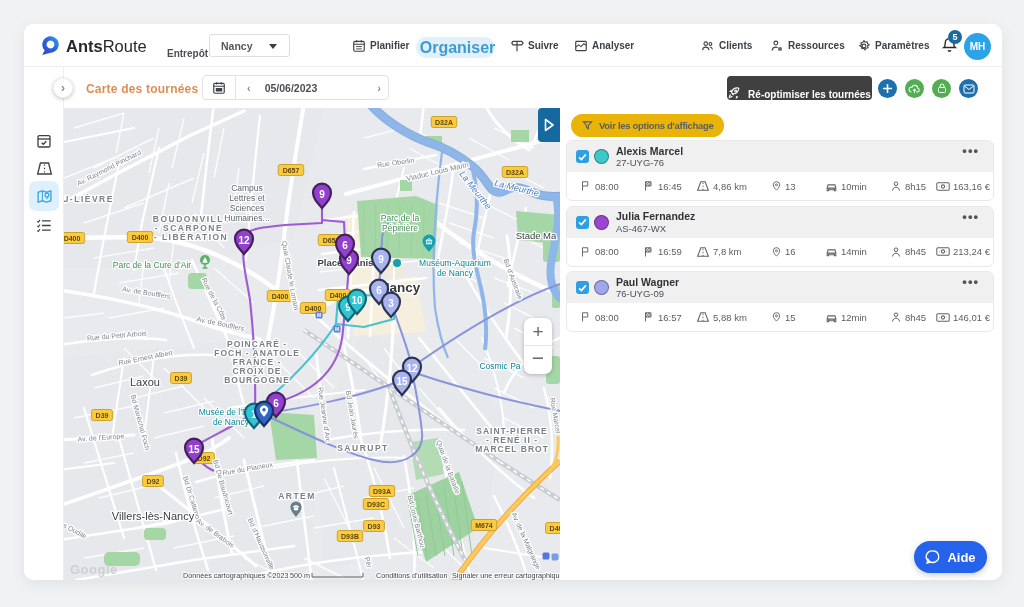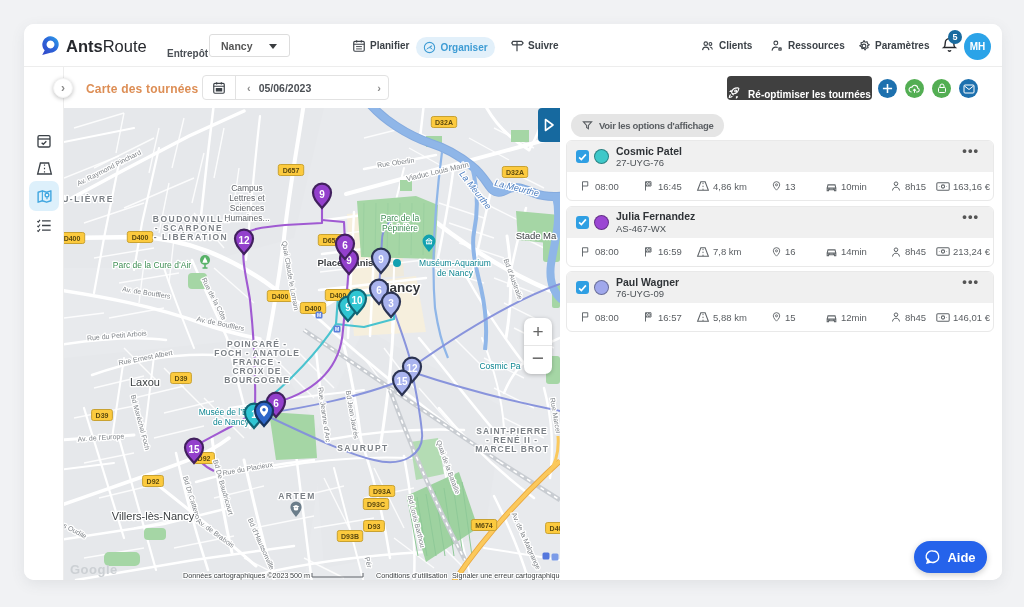--- a/index.html
+++ b/index.html
@@ -7,42 +7,42 @@
 
 .topbar{position:absolute;left:0;top:0;width:978px;height:43px;border-bottom:1px solid #ededed;border-radius:10px 10px 0 0;background:#fff}
 .logo{position:absolute;left:16px;top:10px;height:24px;display:flex;align-items:center}
 .logotext{font-size:16.5px;color:#26282d;margin-left:5px;letter-spacing:0px}
 .logotext b{font-weight:800}
 .entlbl{position:absolute;left:143px;top:24px;font-size:10px;color:#4a4f55;font-weight:600}
 .drop{position:absolute;left:185px;top:10px;width:81px;height:23px;border:1px solid #ddd;border-radius:3px;background:#fff;font-size:10.5px;color:#555;font-weight:600;display:flex;align-items:center;padding-left:11px}
 .drop .car{position:absolute;right:12px;top:9px;width:0;height:0;border-left:4.5px solid transparent;border-right:4.5px solid transparent;border-top:5px solid #3a3d40}
 .nav{position:absolute;top:0;height:43px;display:flex;align-items:center;font-size:10px;color:#3c4248;font-weight:600}
 .nav svg{margin-right:4px}
-.pill{position:absolute;left:392px;top:13px;width:79px;height:21px;background:#e2f0fa;border-radius:12px;display:flex;align-items:center;justify-content:center;font-size:10px;color:#3e9cd4;font-weight:600}
+.pill{position:absolute;left:392px;top:13px;width:79px;height:21px;background:#e2f0fa;border-radius:12px;display:flex;align-items:center;justify-content:center;font-size:16px;color:#3e9cd4;font-weight:600}
 .pill svg{margin-right:4px}
 .bell{position:absolute;left:917px;top:12px}
 .badge{position:absolute;left:924px;top:6px;width:14px;height:14px;border-radius:50%;background:#1a6b9f;color:#fff;font-size:9px;font-weight:700;text-align:center;line-height:14px}
 .avatar{position:absolute;left:940px;top:9px;width:27px;height:27px;border-radius:50%;background:#2ba3e8;color:#fff;font-size:10px;font-weight:700;display:flex;align-items:center;justify-content:center}
 
 .toolrow{position:absolute;left:0;top:43px;width:978px;height:41px;background:#fff}
 .circbtn{position:absolute;left:29px;top:54px;width:20px;height:20px;border-radius:50%;background:#fff;box-shadow:0 1px 4px rgba(0,0,0,.25);border:1px solid #f3f3f3;color:#8a8a8a;font-size:12px;text-align:center;line-height:18px;font-weight:700;z-index:6}
 .maptitle{position:absolute;left:62px;top:58px;font-size:12px;color:#dd8e55;font-weight:600;letter-spacing:.2px}
 .dategrp{position:absolute;left:178px;top:51px;width:187px;height:25px;border:1px solid #e2e2e2;border-radius:4px;background:#fff;display:flex;align-items:center}
 .calseg{width:33px;height:25px;border-right:1px solid #e2e2e2;display:flex;align-items:center;justify-content:center}
 .chev{font-size:11px;color:#8a8a8a;font-weight:700}
 .dtxt{font-size:10.5px;color:#4b4f54;font-weight:600}
 .reopt{position:absolute;left:703px;top:52px;width:145px;height:24px;background:#404040;border-radius:4px;color:#fff;font-size:10px;font-weight:700;display:flex;align-items:flex-end;justify-content:center;white-space:nowrap}
 .cbtn{position:absolute;top:55px;width:19px;height:19px;border-radius:50%;display:flex;align-items:center;justify-content:center}
 
 .sidebar{position:absolute;left:0;top:43px;width:40px;height:513px;border-right:1px solid #ededed;border-radius:0 0 0 10px;background:#fff}
 .sic{position:absolute;left:5px;width:30px;height:30px;display:flex;align-items:center;justify-content:center;border-radius:7px}
 .sic.on{background:#ddf0fb}
 
 .panel{position:absolute;left:536px;top:84px;width:442px;height:472px;background:#fff;border-radius:0 0 10px 0}
-.fpill{position:absolute;left:11px;top:6px;height:23px;background:#e5e5e5;border-radius:12px;display:flex;align-items:center;padding:0 10px 0 11px;font-size:9.5px;color:#5a5e62;font-weight:600;letter-spacing:-.3px}
+.fpill{position:absolute;left:11px;top:6px;height:23px;background:#eab308;border-radius:12px;display:flex;align-items:center;padding:0 10px 0 11px;font-size:9.5px;color:#5a5e62;font-weight:600;letter-spacing:-.3px}
 .dcard{position:absolute;left:6px;width:428px;border:1px solid #e9e9e9;border-radius:6px;background:#fff;overflow:hidden}
 .dhead{height:31px;background:#f0f0f0;display:flex;align-items:center;padding-left:9px;position:relative}
 .dname{font-size:10.5px;font-weight:700;color:#2f3337;line-height:1.2}
 .dplate{font-size:9.5px;color:#4c5156;font-weight:400}
 .dots{position:absolute;right:14px;top:2px;color:#555;font-size:13px;font-weight:700;letter-spacing:1px}
 .cbox{width:13px;height:13px;background:#2f9fe3;border-radius:3px;display:flex;align-items:center;justify-content:center;margin-right:5px}
 .ccirc{width:15px;height:15px;border-radius:50%;margin-right:7px;border:1px solid rgba(0,0,0,.35)}
 .dstats{height:28px;position:relative;font-size:9.5px;color:#5a5e62}
 .st{position:absolute;top:0;height:28px}
 .st:nth-child(1){left:13px}.st:nth-child(2){left:76px}.st:nth-child(3){left:129px}.st:nth-child(4){left:204px}.st:nth-child(5){left:258px}.st:nth-child(6){left:323px}.st:nth-child(7){left:369px}
@@ -87,20 +87,26 @@
           <circle cx="12" cy="12" r="9.5"></circle>
           <path d="M12 12 L16.5 8.5" stroke-width="2.2"></path>
           <path d="M7 15.5a5.5 5.5 0 0 1 10 0" stroke-width="1.8"></path>
         </svg>
       Organiser</div>
     <div class="nav" style="left:486px">
       <svg width="14" height="14" viewBox="0 0 24 24" fill="none" stroke="#3c4248" stroke-width="2">
           <path d="M12 3v18M12 4h8l2.5 3L20 10h-8M12 4H5L3 7l2 3h7"></path>
         </svg>
       Suivre</div>
+    <div class="nav" style="left:550px">
+      <svg width="14" height="14" viewBox="0 0 24 24" fill="none" stroke="#3c4248" stroke-width="2">
+          <rect x="3" y="4" width="18" height="16" rx="1.5"></rect>
+          <path d="M3 14l5-4 4 3 5-5 4 3" stroke-width="1.8"></path>
+        </svg>
+      Analyser</div>
     <div class="nav" style="left:676px">
       <svg width="15" height="14" viewBox="0 0 24 24" fill="none" stroke="#3c4248" stroke-width="1.9">
           <circle cx="9" cy="8" r="3"></circle>
           <path d="M3.5 19c.5-3.5 2.6-5 5.5-5s5 1.5 5.5 5"></path>
           <circle cx="17" cy="8.5" r="2.4"></circle>
           <path d="M16 13.8c2.6.2 4 1.6 4.4 4.2"></path>
         </svg>
       Clients</div>
     <div class="nav" style="left:746px">
       <svg width="14" height="14" viewBox="0 0 24 24" fill="none" stroke="#3c4248" stroke-width="1.9">
@@ -132,21 +138,21 @@
   <div class="dategrp">
     <div class="calseg">
         <svg width="14" height="14" viewBox="0 0 24 24" fill="none" stroke="#3c4248" stroke-width="2">
           <rect x="3" y="4" width="18" height="17" rx="2"></rect>
           <path d="M3 9h18M8 2v4M16 2v4"></path>
           <rect x="6.5" y="12" width="11" height="6" fill="#3c4248" stroke="none"></rect>
           <circle cx="187" cy="125" r="4.5" fill="none" stroke="#ffffff" stroke-width="2.5"></circle>
         </svg>
       </div>
     <span class="chev" style="margin-left:11px">‹</span>
-    <span class="dtxt" style="margin-left:8px">05/06/2023</span>
+    <span class="dtxt" style="margin-left:14px">05/06/2023</span>
     <span class="chev" style="margin-left:auto;margin-right:7px">›</span>
   </div>
   <div class="reopt">
     <svg width="14" height="14" viewBox="0 0 24 24" fill="none" stroke="#fff" stroke-width="1.9" style="margin-right:6px">
         <path d="M4.5 14.5c-1.8 1.5-2.3 5.3-2.3 5.3s3.8-.5 5.3-2.3"></path>
         <path d="M9.2 15.2 8.8 15.2 6.3 12.7 6.3 11.8C6.3 7 10 3.2 16.5 2.6c.6 0 1 .4 1 1C16.8 10 13 13.7 8.2 13.7z" transform="rotate(8 12 12)"></path>
         <circle cx="13.2" cy="8.6" r="1.7"></circle>
         <path d="M6.5 9.5H4L6 7.2M14.5 17.5V20l2.3-2"></path>
       </svg>
     Ré-optimiser les tournées</div>
@@ -667,21 +673,21 @@
         </svg>Voir les options d'affichage</div>
     <div class="dcard" style="top:32px">
       <div class="dhead">
         <span class="cbox">
             <svg width="9" height="8" viewBox="0 0 12 10">
               <path d="M1.5 5.5 4.5 8.5 10.5 1.5" fill="none" stroke="#fff" stroke-width="2.2"></path>
             </svg>
           </span>
         <span class="ccirc" style="background:#3ec8c9"></span>
         <span>
-            <div class="dname">Cosmic Patel</div>
+            <div class="dname">Alexis Marcel</div>
             <div class="dplate">27-UYG-76</div>
           </span>
         <span class="dots">•••</span>
       </div>
       <div class="dstats">
           <span class="st"><svg width="12" height="12" viewBox="0 0 24 24" fill="none" stroke="#5f6468" stroke-width="1.9">
               <path d="M5 21V3.5h10.5v8.5H5"></path>
             </svg>08:00</span>
           <span class="st"><svg width="12" height="12" viewBox="0 0 24 24" fill="none" stroke="#5f6468" stroke-width="1.9">
               <path d="M5 21V3.5h11v8.5H5"></path>

